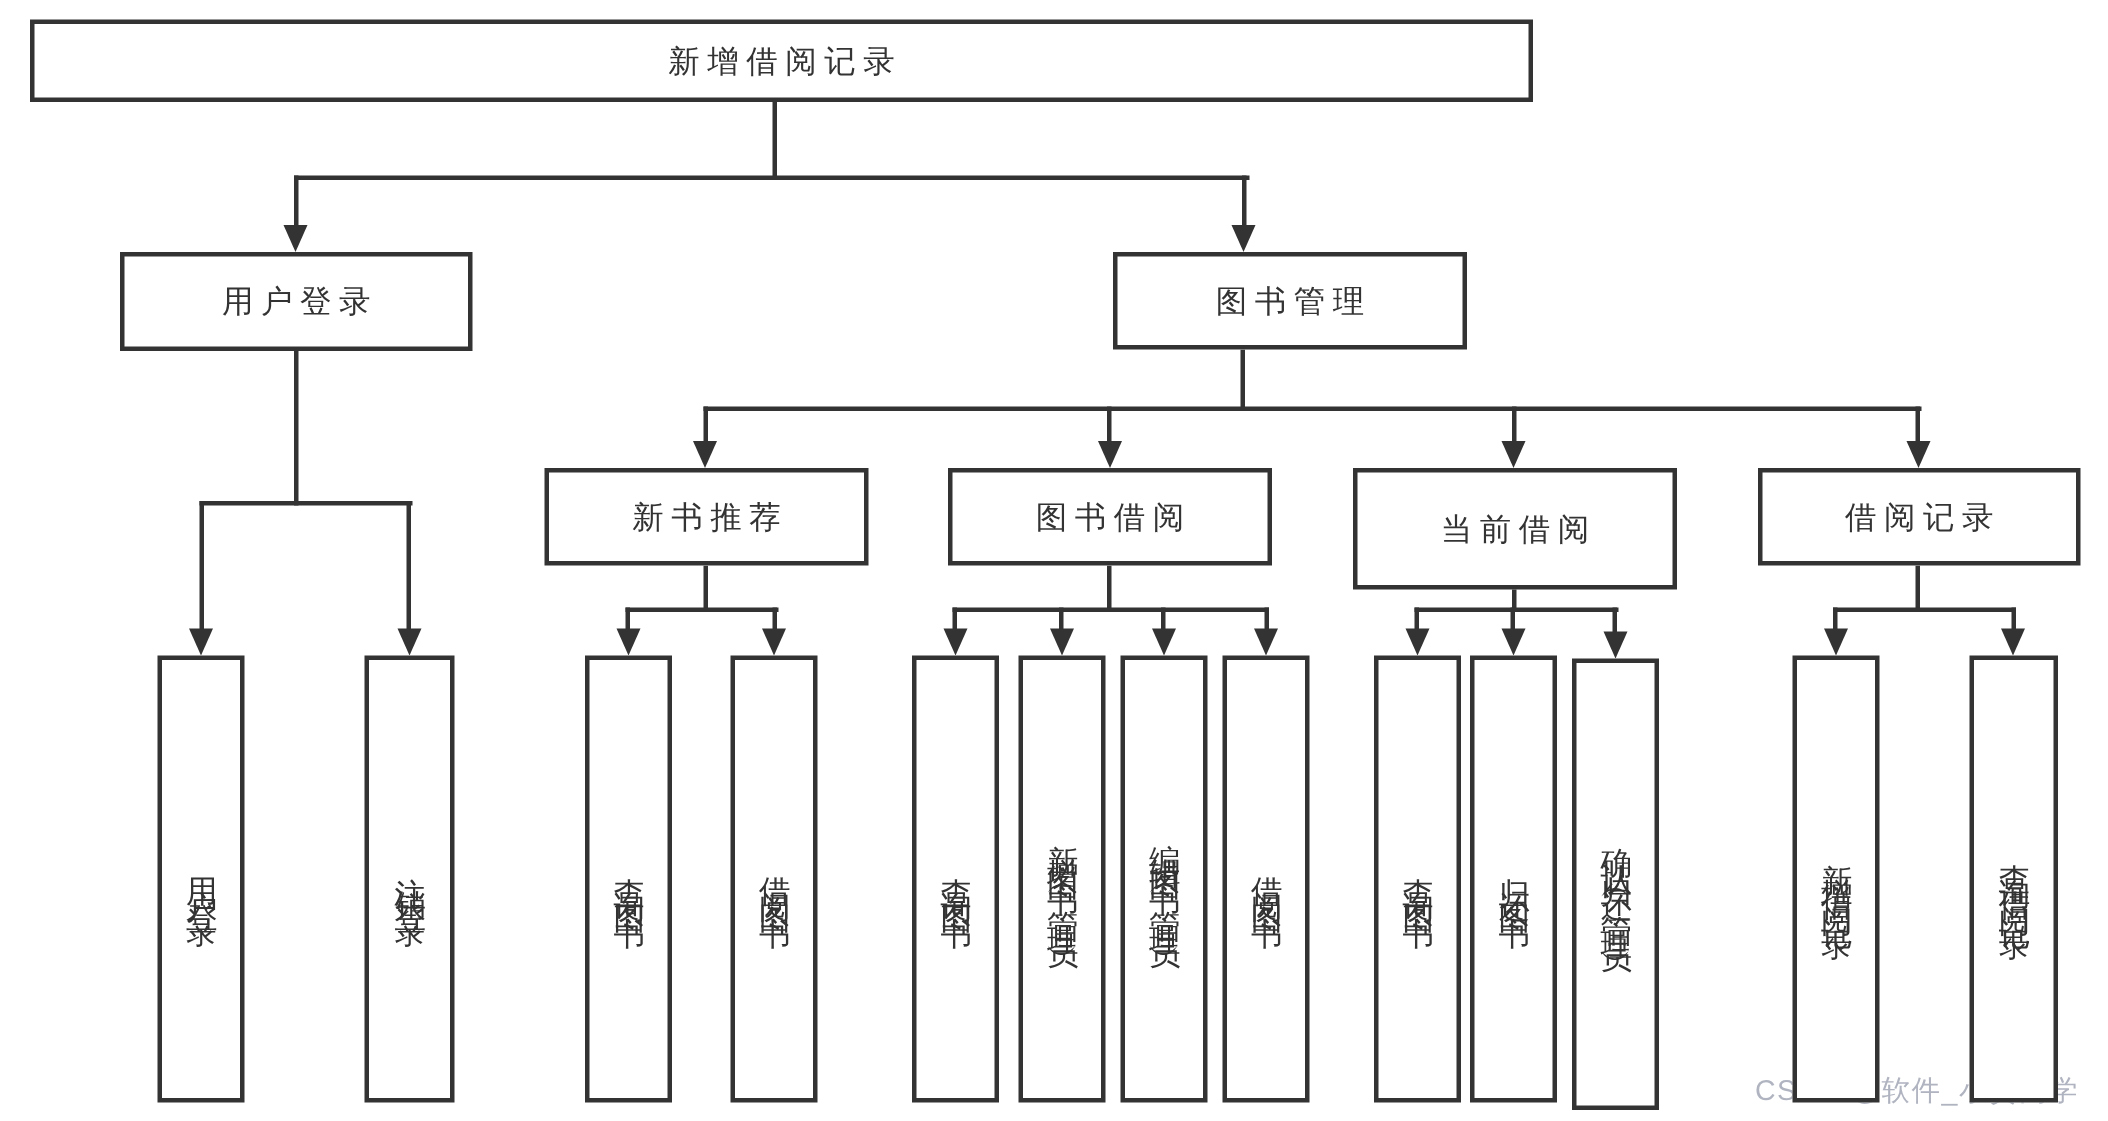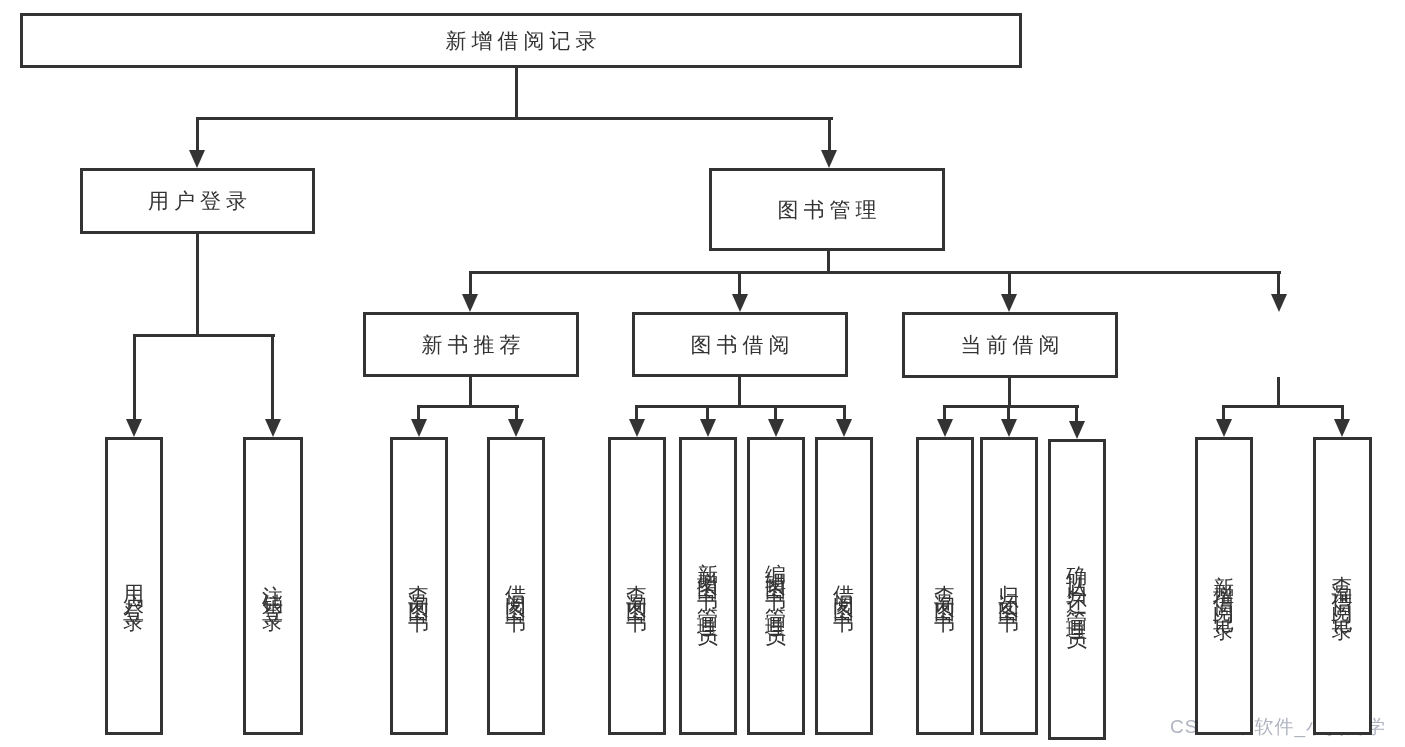--- a/index.html
+++ b/index.html
@@ -116,31 +116,34 @@
     <div class="arrowhead" style="left: 1001px; top: 419px;"></div>
     <div class="arrowhead" style="left: 1069px; top: 421px;"></div>
     <div class="arrowhead" style="left: 1216px; top: 419px;"></div>
     <div class="arrowhead" style="left: 1334px; top: 419px;"></div>
     <div class="node" style="left: 20px; top: 13px; width: 1002px; height: 55px;">
       <span class="node-label">新增借阅记录</span>
     </div>
     <div class="node" style="left: 80px; top: 168px; width: 235px; height: 66px;">
       <span class="node-label">用户登录</span>
     </div>
-    <div class="node" style="left: 709px; top: 168px; width: 236px; height: 83px;">
+    <div class="node" style="left: 742px; top: 168px; width: 236px; height: 65px;">
       <span class="node-label">图书管理</span>
     </div>
     <div class="node" style="left: 363px; top: 312px; width: 216px; height: 65px;">
       <span class="node-label">新书推荐</span>
     </div>
     <div class="node" style="left: 632px; top: 312px; width: 216px; height: 65px;">
       <span class="node-label">图书借阅</span>
     </div>
-    <div class="node" style="left: 902px; top: 312px; width: 216px; height: 66px;">
+    <div class="node" style="left: 902px; top: 312px; width: 216px; height: 81px;">
       <span class="node-label">当前借阅</span>
+    </div>
+    <div class="node" style="left: 1172px; top: 312px; width: 215px; height: 65px;">
+      <span class="node-label">借阅记录</span>
     </div>
     <div class="node vertical" style="left: 105px; top: 437px; width: 58px; height: 298px;">
       <span class="node-label">用户登录</span>
     </div>
     <div class="node vertical" style="left: 243px; top: 437px; width: 60px; height: 298px;">
       <span class="node-label">注销登录</span>
     </div>
     <div class="node vertical" style="left: 390px; top: 437px; width: 58px; height: 298px;">
       <span class="node-label">查询图书</span>
     </div>

